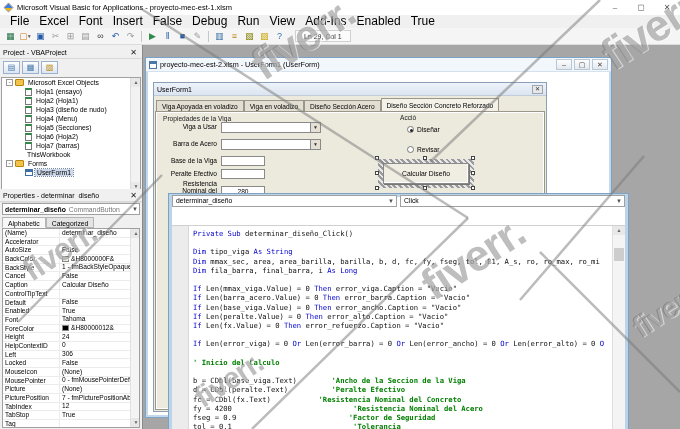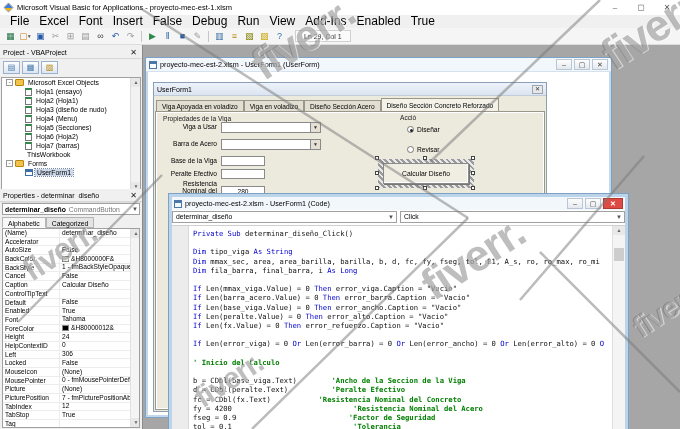--- a/index.html
+++ b/index.html
@@ -472,27 +472,20 @@
           <div class="handle" style="left: 314px; top: 58px;"></div>
           <div class="handle" style="left: 218px; top: 73px;"></div>
           <div class="handle" style="left: 266px; top: 73px;"></div>
           <div class="handle" style="left: 314px; top: 73px;"></div>
         </div>
     </div>
   </div>
 </div>
 
 <div id="codewin">
-  <div id="code-titlebar">
-    <span class="cicon" style="border:1px solid #4a76a8;border-top:3px solid #4a76a8;width:8px;height:8px;margin-right:3px"></span>
-    <span class="ct">proyecto-mec-est-2.xlsm - UserForm1 (Code)</span>
-    <span class="cbtn">–</span>
-    <span class="cbtn">▢</span>
-    <span class="cbtn close-red">✕</span>
-  </div>
   <div id="code-combos">
     <div class="code-combo">
       <span>determinar_diseño</span>
       <span class="chev">▼</span>
     </div>
     <div class="code-combo">
       <span>Click</span>
       <span class="chev">▼</span>
     </div>
   </div>

